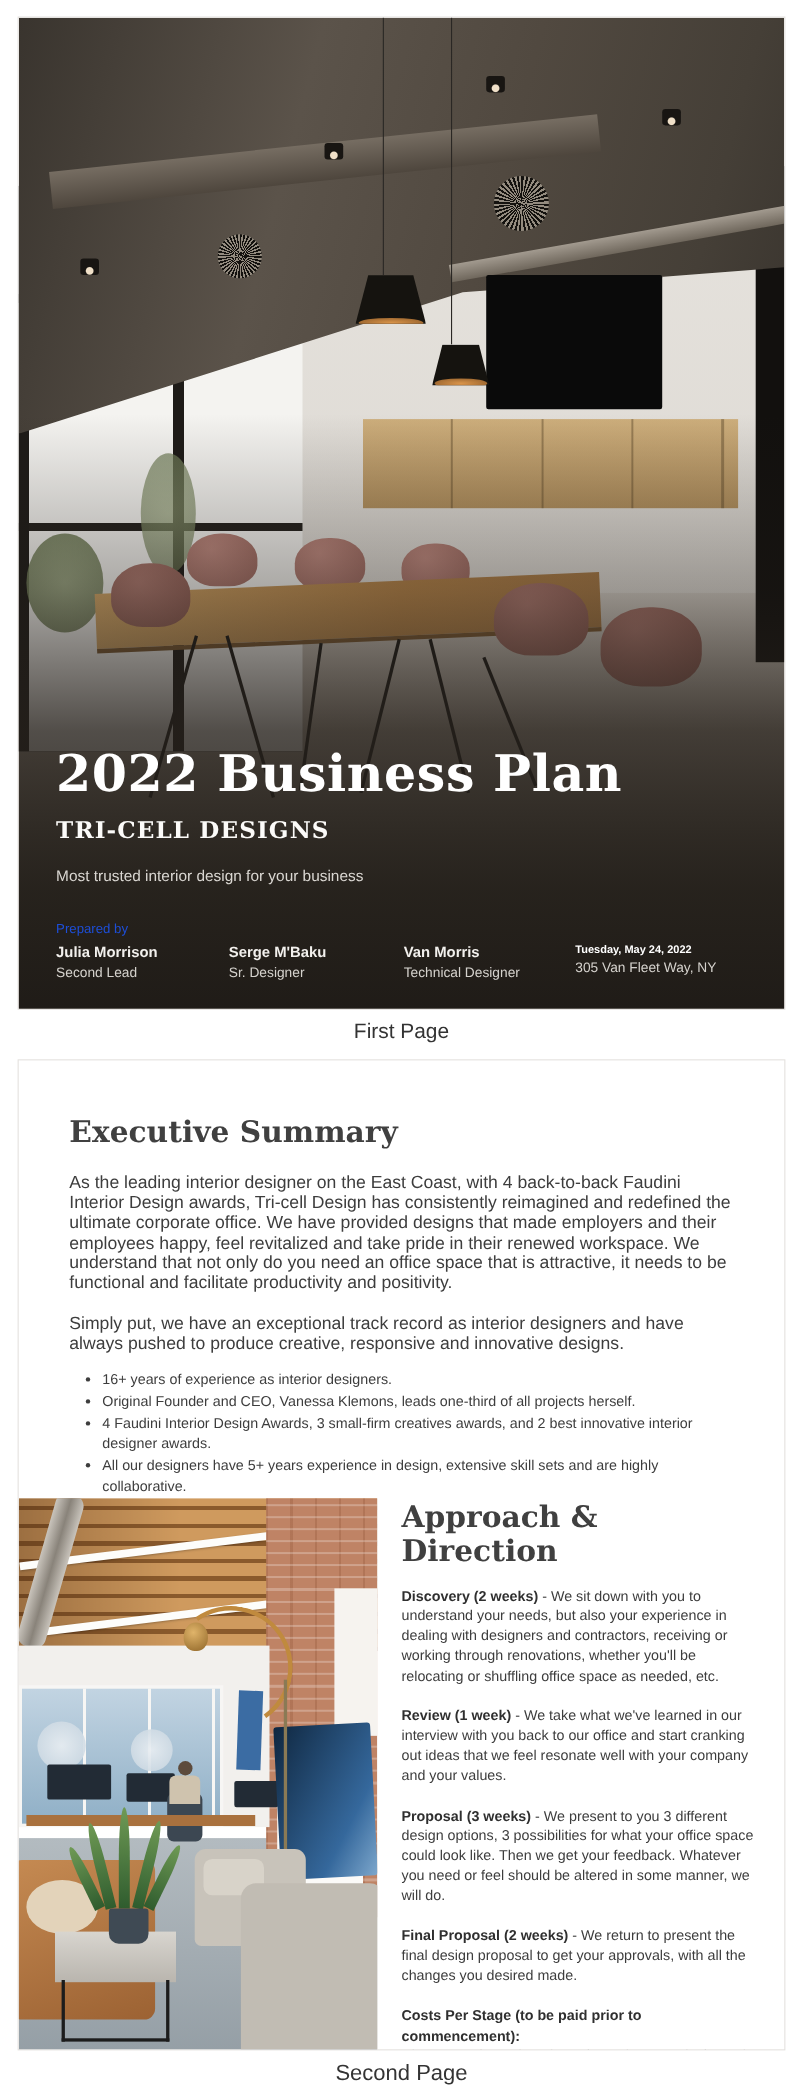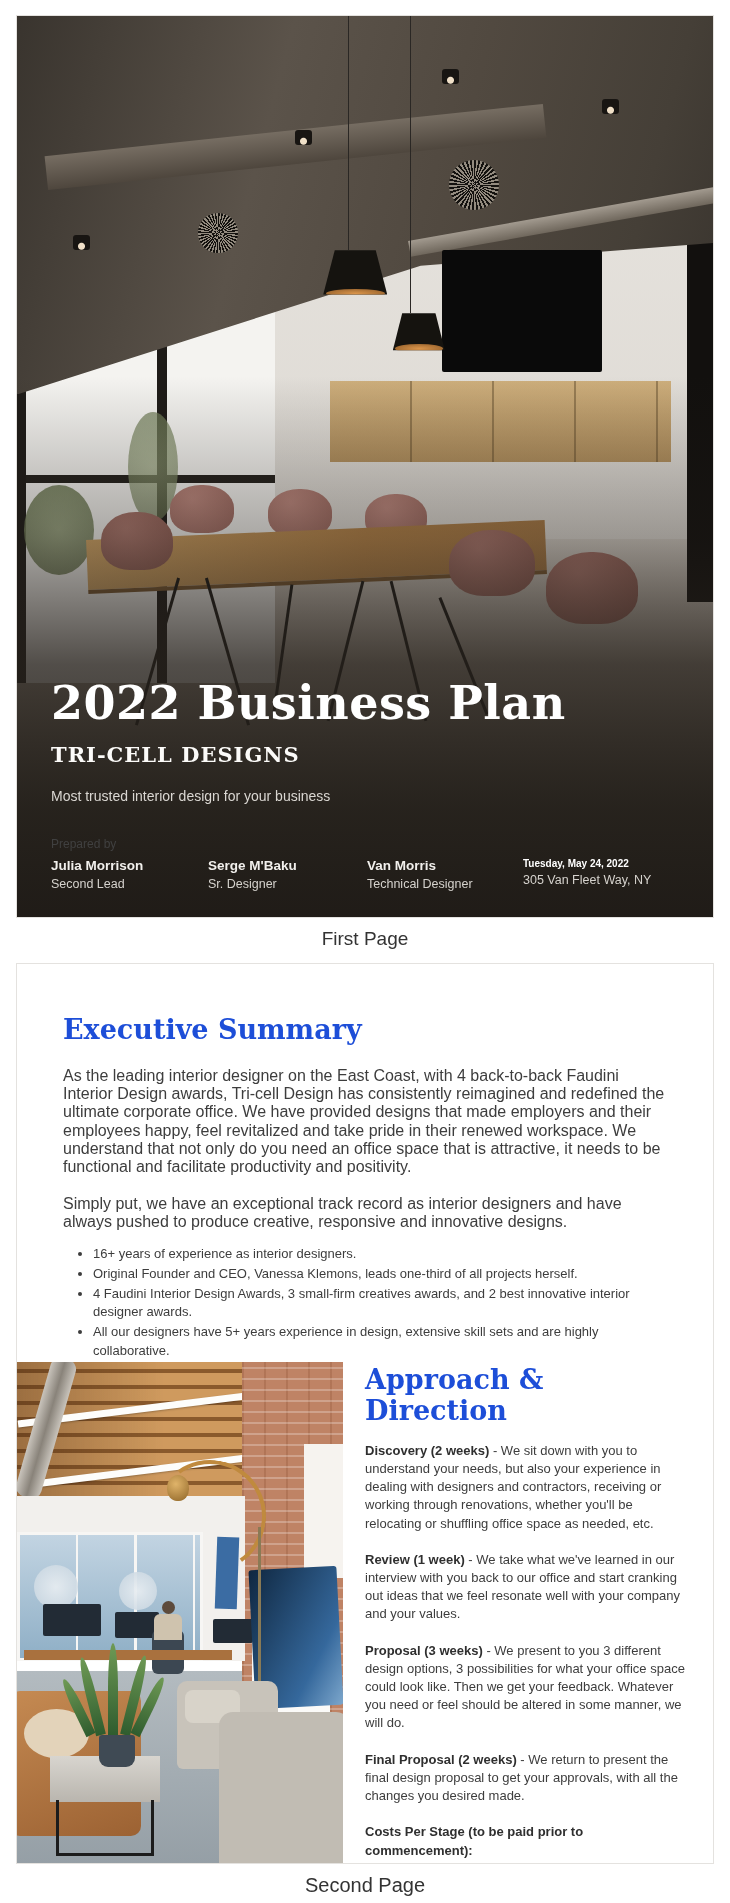--- a/index.html
+++ b/index.html
@@ -74,33 +74,33 @@
   .cv-leg { width:3px; background:#1c1a17; }
   .cv-overlay { inset:0;
     background:linear-gradient(180deg,rgba(20,18,16,0) 40%,rgba(30,26,22,.35) 58%,rgba(36,31,26,.78) 72%,rgba(33,29,24,.93) 88%,rgba(30,26,22,.96) 100%); }
   
   .cover-text { position:absolute; left:34px; right:34px; bottom:26px; z-index:5; }
   .cover-title { font-family:"DejaVu Serif", serif; font-weight:700;
     font-size:46px; line-height:1.05; color:#ffffff; letter-spacing:.5px; }
   .cover-company { font-family:"DejaVu Serif", serif; font-weight:700;
     font-size:21px; color:#fcfbf9; letter-spacing:1px; margin-top:15px; }
   .cover-tagline { font-size:14px; color:#dad7d2; margin-top:21px; }
-  .prepared-label { font-size:12px; color:#404040; margin-top:33px; }
+  .prepared-label { font-size:12px; color:#1d4ed8; margin-top:33px; }
   .prepared-row { display:flex; margin-top:7px; }
   .pcol { width:157px; }
   .pcol.c2 { width:159px; }
   .pcol.c3 { width:156px; }
   .pcol.c4 { flex:1; }
   .pname { font-size:13.5px; font-weight:bold; color:#f2f0ed; }
   .prole { font-size:12.5px; color:#d5d2cd; margin-top:4px; }
   .pdate { font-size:10px; font-weight:bold; color:#ffffff; }
   
   .exec { padding:50px 46px 0 46px; }
   h2.slab { font-family:"DejaVu Serif", serif; font-weight:700;
-    font-size:27px; color:#1d4ed8; }
+    font-size:27px; color:#404040; }
   .exec h2 { margin-bottom:22px; }
   .exec p { font-size:16px; line-height:18.2px; }
   .exec p.p1 { margin-bottom:19px; }
   .exec p.p2 { margin-bottom:13px; }
   .exec ul { margin-left:30px; font-size:13px; line-height:18.2px; }
   .exec ul li { margin-bottom:2px; }
   .two-col { display:flex; height:515px; }
   .photo2 { position:relative; width:326px; height:515px; flex:none; overflow:hidden; }
   .right-col { flex:1; padding:2px 28px 0 22px; }
   .right-col h2 { margin-bottom:16px; }

